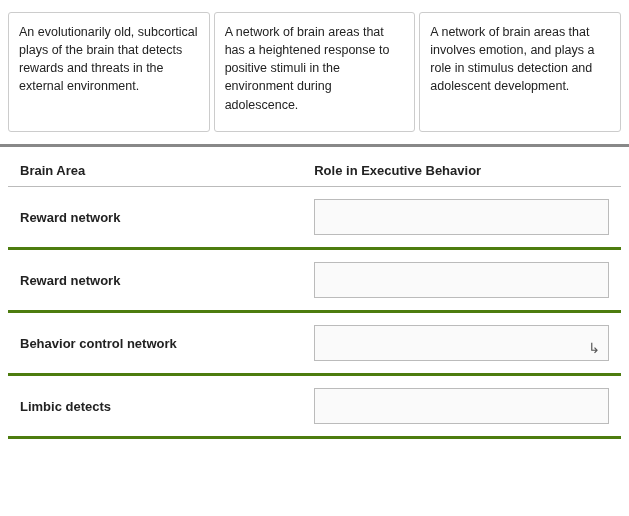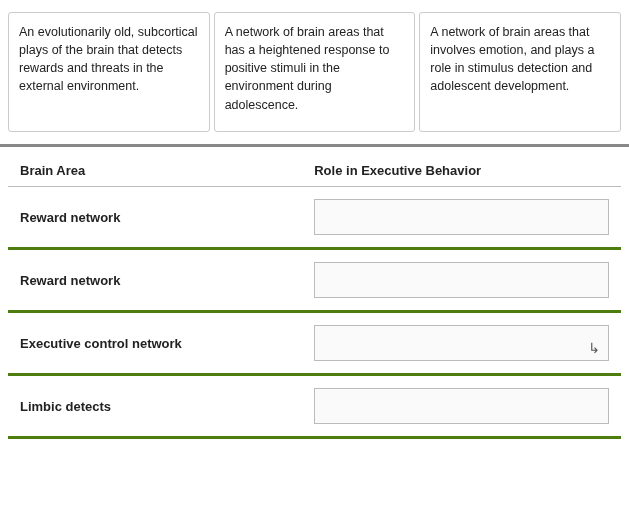--- a/index.html
+++ b/index.html
@@ -132,21 +132,21 @@
       <tr>
         <td>
           <span>Reward network</span>
         </td>
         <td>
           <div class="answer-box"></div>
         </td>
       </tr>
       <tr>
         <td>
-          <span>Executive control network</span>
+          <span>Behavior control network</span>
         </td>
         <td>
           <div class="answer-box" style="position:relative;">
             <span style="position:absolute; right:8px; bottom:4px; font-size:14px; color:#555;">↳</span>
           </div>
         </td>
       </tr>
       <tr>
         <td>
           <span>Limbic detects</span>

